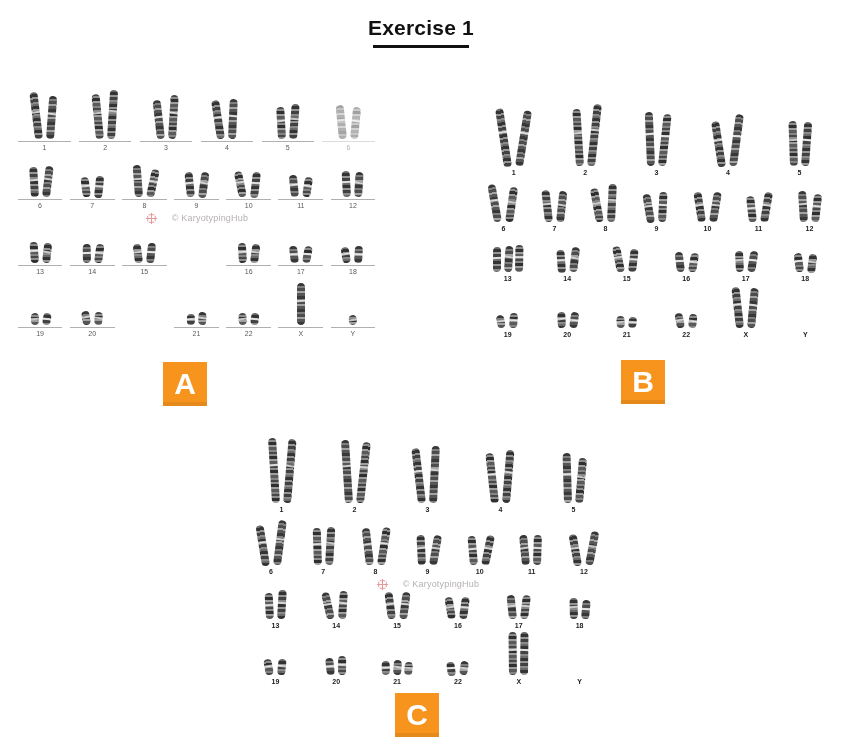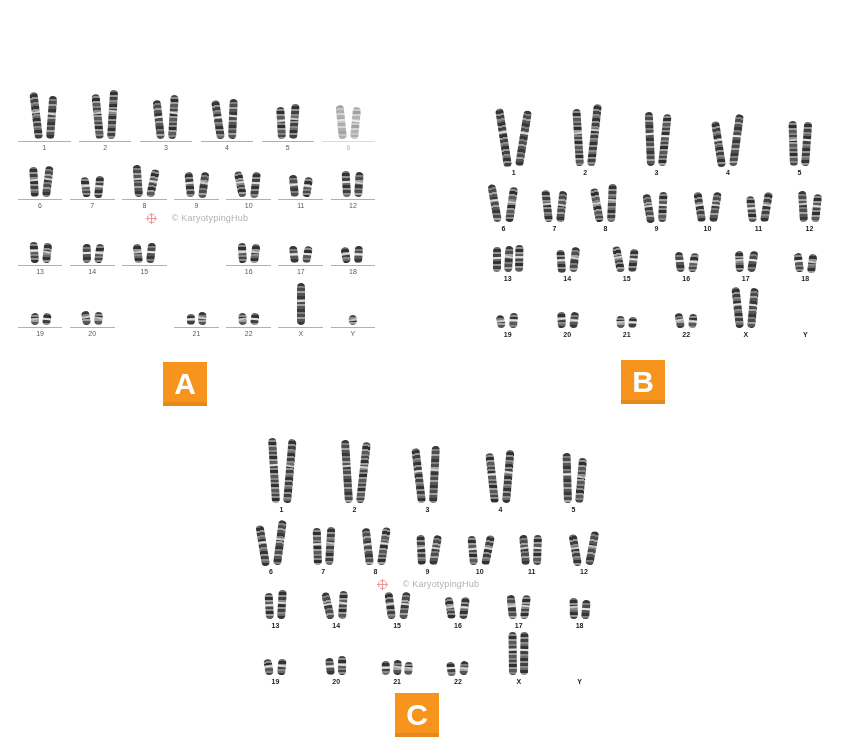--- a/index.html
+++ b/index.html
@@ -25,20 +25,24 @@
   .panel.bold-labels .glabel{font-weight:bold;color:#1c1c1c;margin-top:2px;}
   .watermark{display:flex;justify-content:center;align-items:center;gap:14px;height:16px;}
   .watermark-text{font-size:9px;color:#b7b0b0;letter-spacing:.2px;}
   .tag{position:absolute;width:44px;height:44px;display:flex;align-items:center;justify-content:center;
        font-size:30px;font-weight:bold;box-shadow:inset 0 -4px 0 rgba(0,0,0,.07);}
 </style>
 </head>
 <body>
 
 <div class="page">
+  <div class="title-wrap">
+    <h1 class="title">Exercise 1</h1>
+    <div class="title-underline"></div>
+  </div>
 
   <div class="panel" style="left: 14px; top: 88px; width: 365px;">
       <div class="krow" style="height: 64px; margin-top: 0px;">
         <div class="kgroup">
           <div class="chroms">
             <div class="chrom b1" style="height: 46.7px; transform: rotate(-7.4deg) skewX(-0.4deg);"></div>
             <div class="chrom b2" style="height: 42.6px; transform: rotate(6.4deg) skewX(2deg);"></div>
           </div>
           <div class="gline"></div>
           <div class="glabel">1</div>

